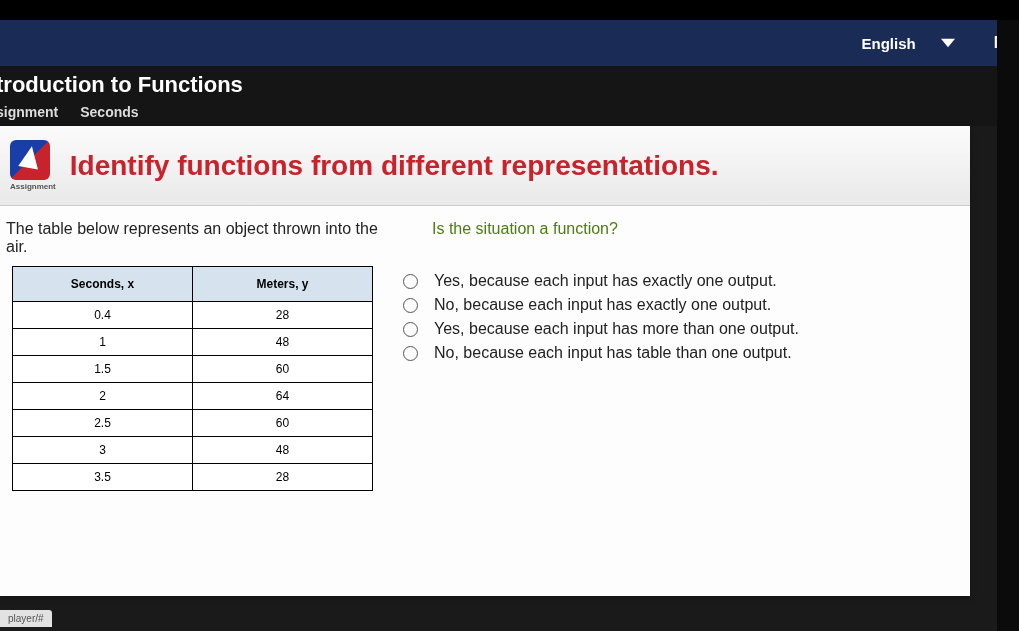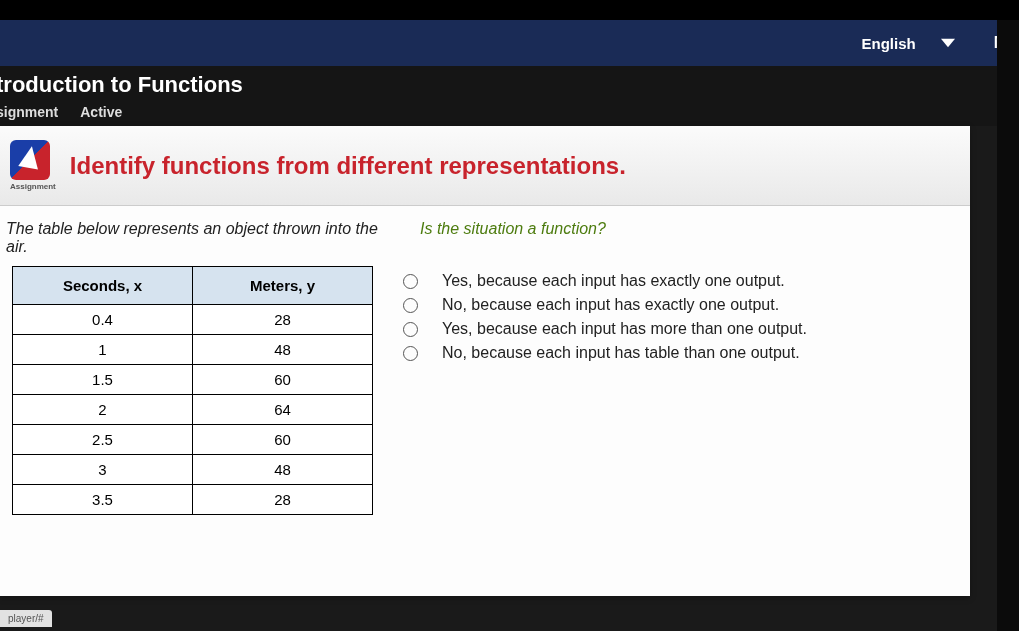--- a/index.html
+++ b/index.html
@@ -74,48 +74,48 @@
     left:10px;top:6px;
     width:0;height:0;
     border-left:10px solid transparent;
     border-right:10px solid transparent;
     border-bottom:22px solid #fff;
     transform: rotate(10deg);
   }
   .logo-cap{ font-size:8px; color:#555; text-align:right; margin-top:2px; font-weight:bold;}
   .lo-text {
     color: #c8232c;
-    font-size: 24px;
+    font-size: 28px;
     font-weight: bold;
   }
   .body-area { padding: 16px 16px 20px 8px; display:flex; gap: 30px; }
   .intro { font-size: 16px; color:#222; margin: 14px 0 10px 6px; }
   .left-col { }
   table.data {
     border-collapse: collapse;
     margin-left: 4px;
   }
   table.data th, table.data td {
     border: 1.5px solid #000;
     text-align: center;
-    font-size: 15px;
+    font-size: 12px;
     padding: 6px 0;
   }
   table.data th {
     background: #d6e3ef;
     font-weight: bold;
     width: 180px;
     padding: 10px 0;
   }
   table.data td { width: 180px; background:#fff; }
   .right-col { flex:1; padding-top: 0px; }
   .question { font-size: 16px; color:#4d7c0f; margin-bottom: 10px; }
   .options { list-style:none; }
   .options li {
-    display:flex; align-items:flex-start; gap:24px;
+    display:flex; align-items:flex-start; gap:16px;
     font-size:16px; color:#222; margin: 6px 0;
   }
   .radio {
     width:15px;height:15px;border:1.5px solid #555;border-radius:50%;
     margin-top:2px; flex-shrink:0; cursor:pointer;
   }
   .footer-url{
     position:absolute; bottom:4px; left:0;
     background:#e2e2e2; color:#555; font-size:10px;
     padding:3px 8px; border-top-right-radius:3px;
@@ -138,34 +138,34 @@
         <path d="M0 0 L5 6 L10 0 Z" fill="#fff"></path>
       </svg>
     <span class="m-letter">M</span>
   </div>
 </div>
 
 <div class="header2">
   <div class="course-title">troduction to Functions</div>
   <div class="tabs">
     <span class="tab">signment</span>
-    <span class="tab">Active</span>
+    <span class="tab">Seconds</span>
   </div>
 </div>
 
 <div class="content-card">
   <div class="lo-bar">
     <div>
       <div class="logo"></div>
       <div class="logo-cap">Assignment</div>
     </div>
     <div class="lo-text">Identify functions from different representations.</div>
   </div>
 
-  <div class="intro" style="display:flex; gap:34px;font-style:italic;">
+  <div class="intro" style="display:flex; gap:46px;">
     <span style="width:380px;">The table below represents an object thrown into the air.</span>
     <span class="question">Is the situation a function?</span>
   </div>
 
   <div class="body-area" style="padding-top:0;">
     <div class="left-col">
       <table class="data">
         <thead>
           <tr>
             <th>Seconds, x</th>

